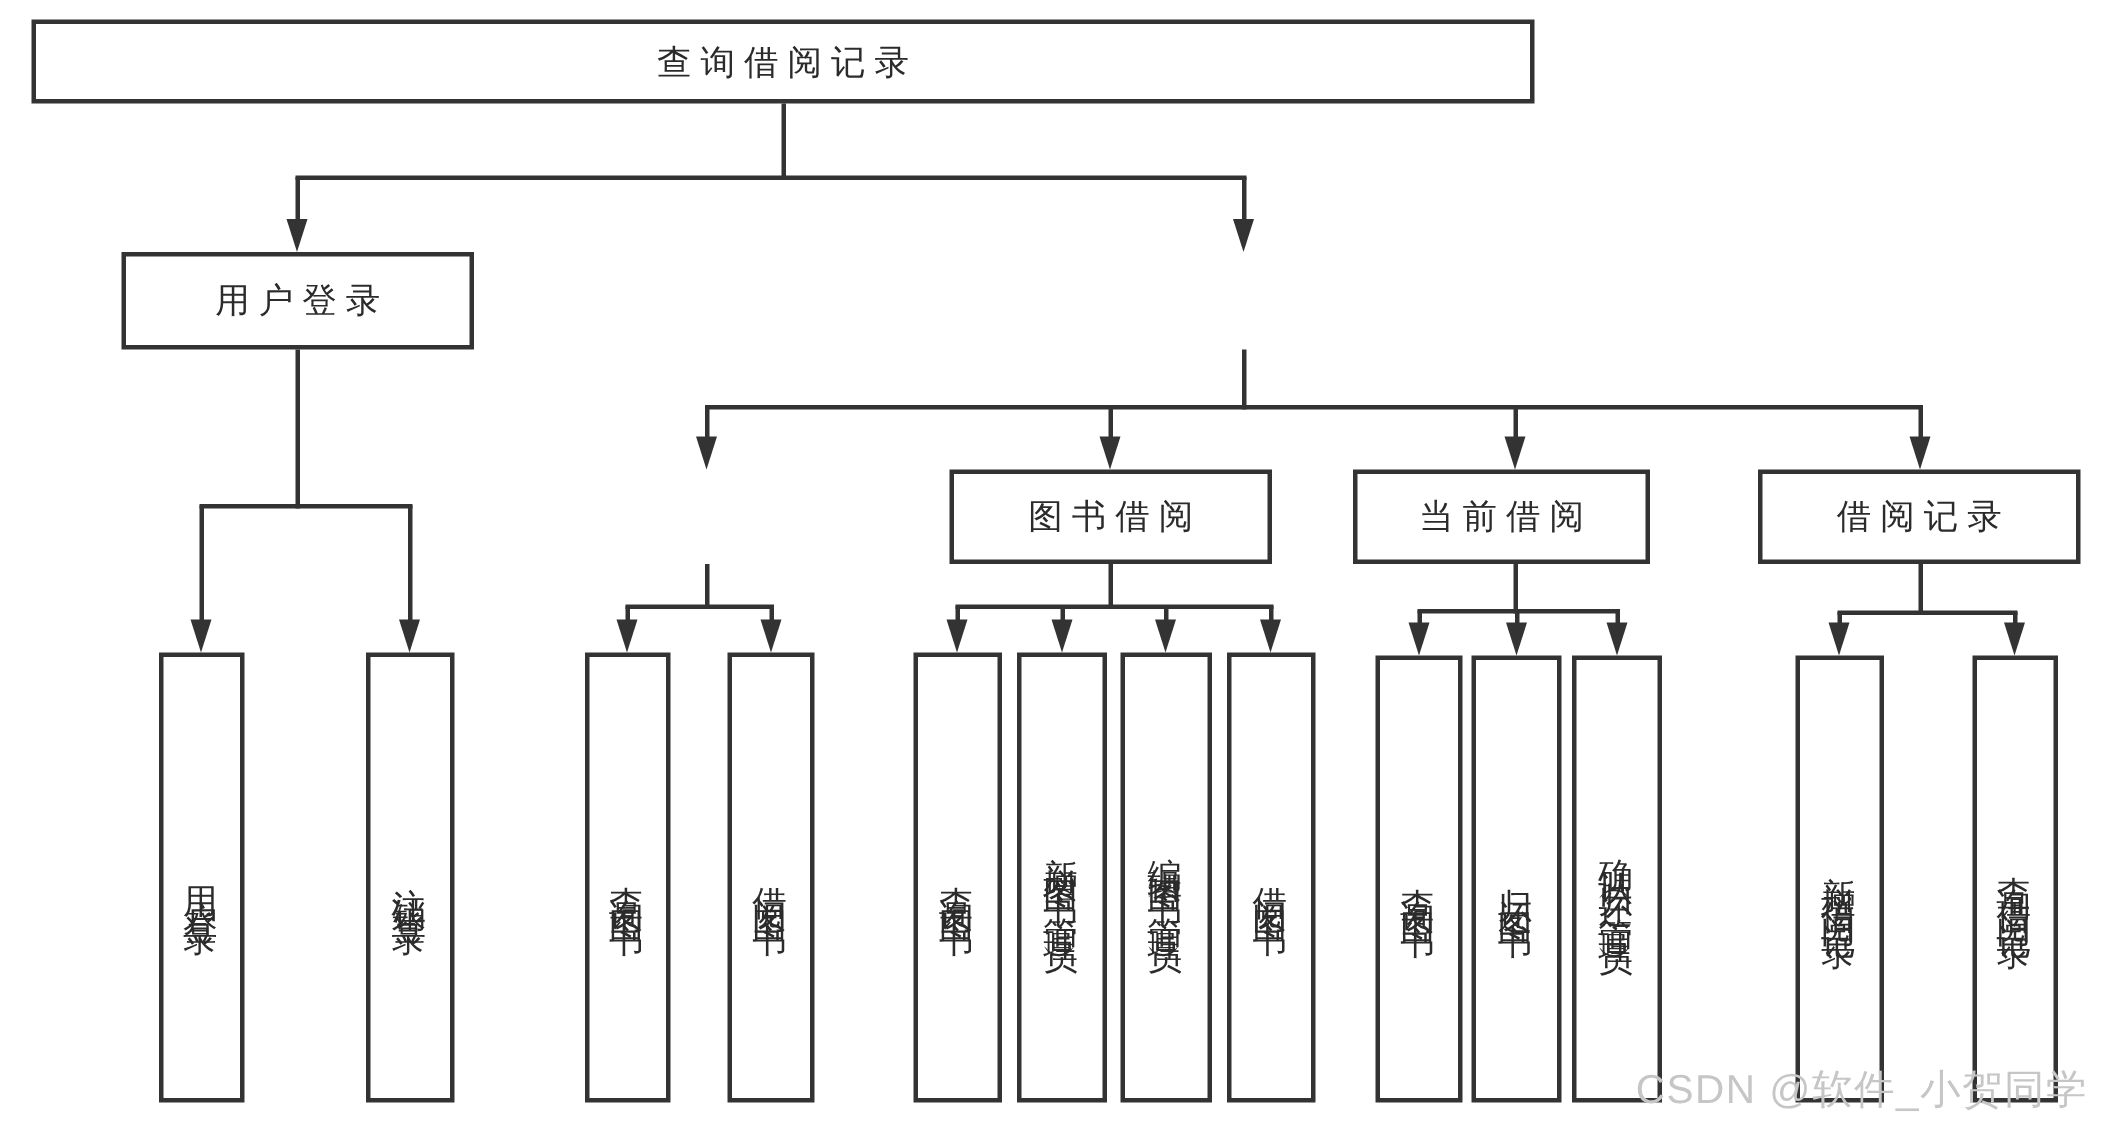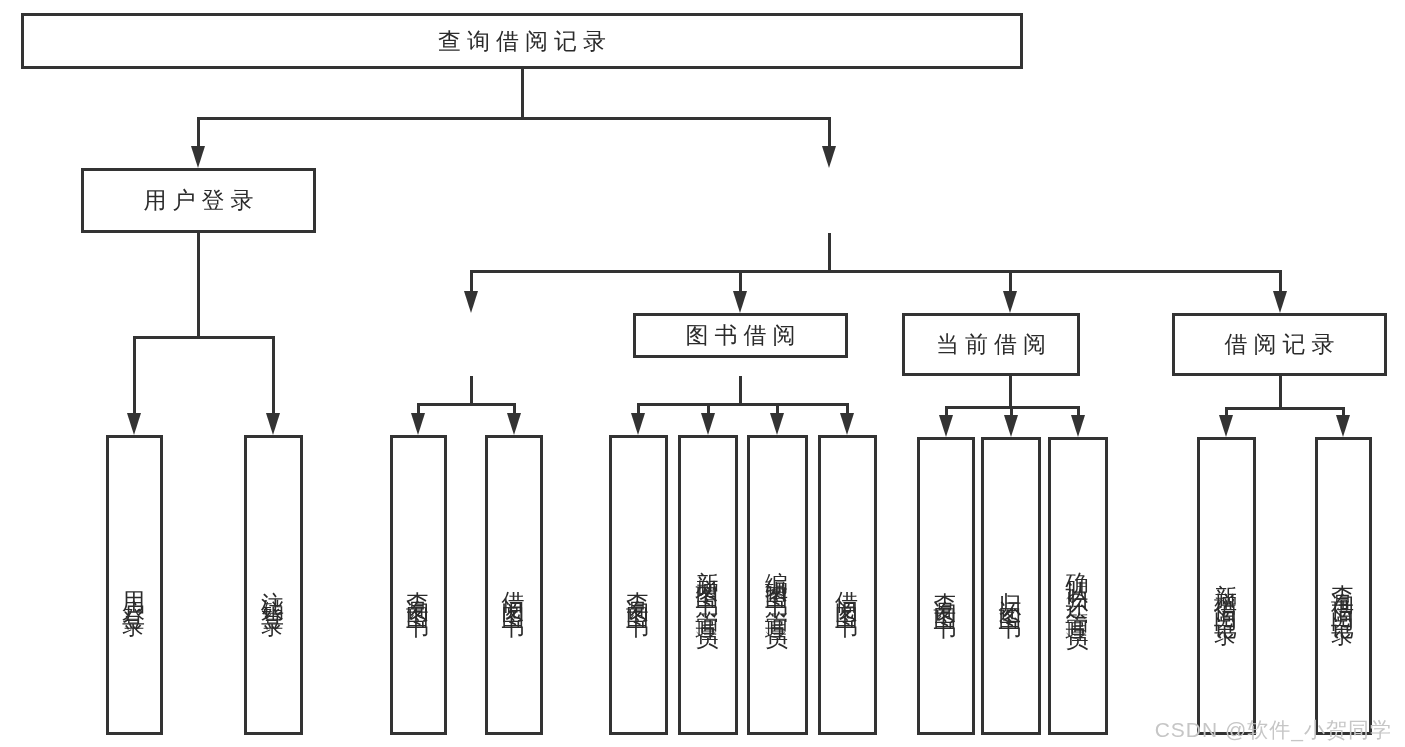--- a/index.html
+++ b/index.html
@@ -18,38 +18,38 @@
   .horiz .node-label{letter-spacing:6px;margin-right:-6px;}
   .vert  .node-label{writing-mode:vertical-rl;letter-spacing:8px;margin-bottom:-8px;}
   .cline{position:absolute;background:var(--line);}
   .arrow{
     position:absolute;width:0;height:0;
     border-left:7px solid transparent;border-right:7px solid transparent;
     border-top:22px solid var(--line);
   }
   .watermark{
     position:absolute;right:13px;bottom:3px;z-index:10;
-    font-size:21px;letter-spacing:1px;color:#c6c6c6;
+    font-size:27px;letter-spacing:1px;color:#c6c6c6;
   }
 </style>
 </head>
 <body>
 
 <div class="canvas" style="background: rgb(255, 255, 255);">
   <div class="watermark" style="color: rgb(198, 198, 198);">CSDN @软件_小贺同学</div>
 <div class="node horiz" style="left: 21px; top: 13px; width: 1002px; height: 56px;">
       <span class="node-label" style="font-size: 23px;">查询借阅记录</span>
     </div>
     <div class="node horiz" style="left: 81px; top: 168px; width: 235px; height: 65px;">
       <span class="node-label" style="font-size: 23px;">用户登录</span>
     </div>
-    <div class="node horiz" style="left: 633px; top: 313px; width: 215px; height: 45px;">
+    <div class="node horiz" style="left: 633px; top: 313px; width: 215px; height: 63px;">
       <span class="node-label" style="font-size: 23px;">图书借阅</span>
     </div>
-    <div class="node horiz" style="left: 902px; top: 313px; width: 178px; height: 63px;">
+    <div class="node horiz" style="left: 902px; top: 313px; width: 198px; height: 63px;">
       <span class="node-label" style="font-size: 23px;">当前借阅</span>
     </div>
     <div class="node horiz" style="left: 1172px; top: 313px; width: 215px; height: 63px;">
       <span class="node-label" style="font-size: 23px;">借阅记录</span>
     </div>
     <div class="node vert" style="left: 106px; top: 435px; width: 57px; height: 300px;">
       <span class="node-label" style="font-size: 23px;">用户登录</span>
     </div>
     <div class="node vert" style="left: 244px; top: 435px; width: 59px; height: 300px;">
       <span class="node-label" style="font-size: 23px;">注销登录</span>

